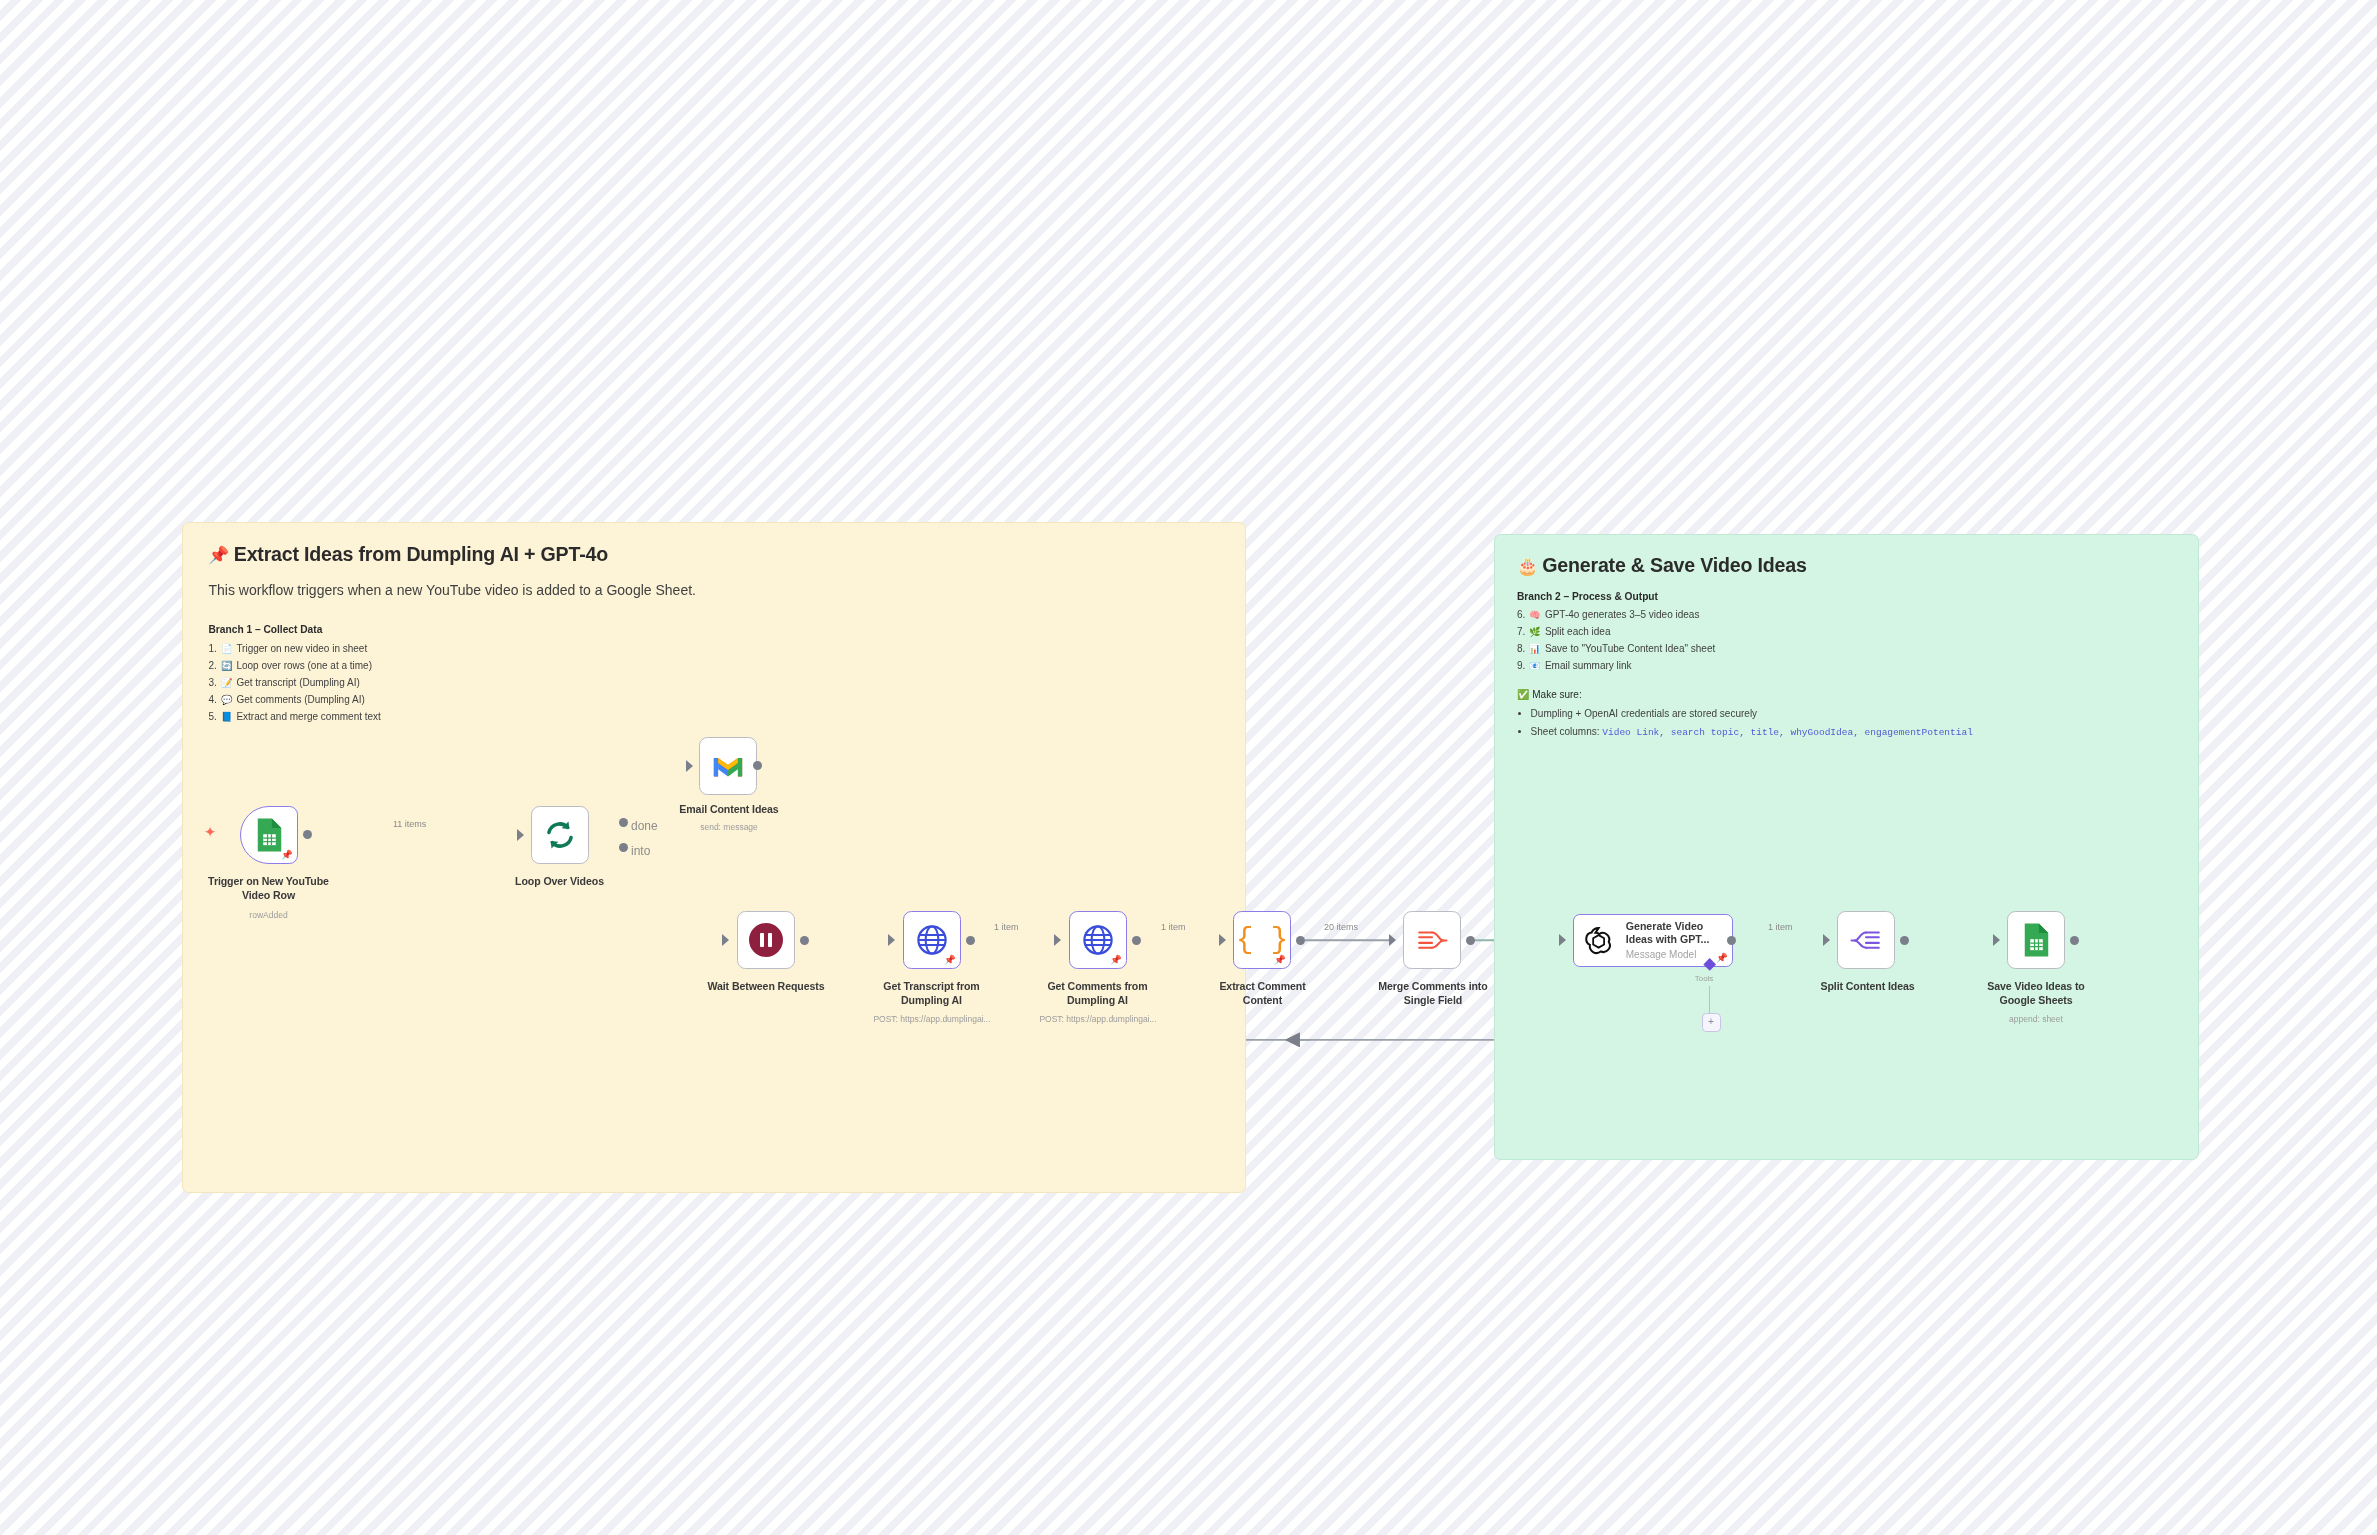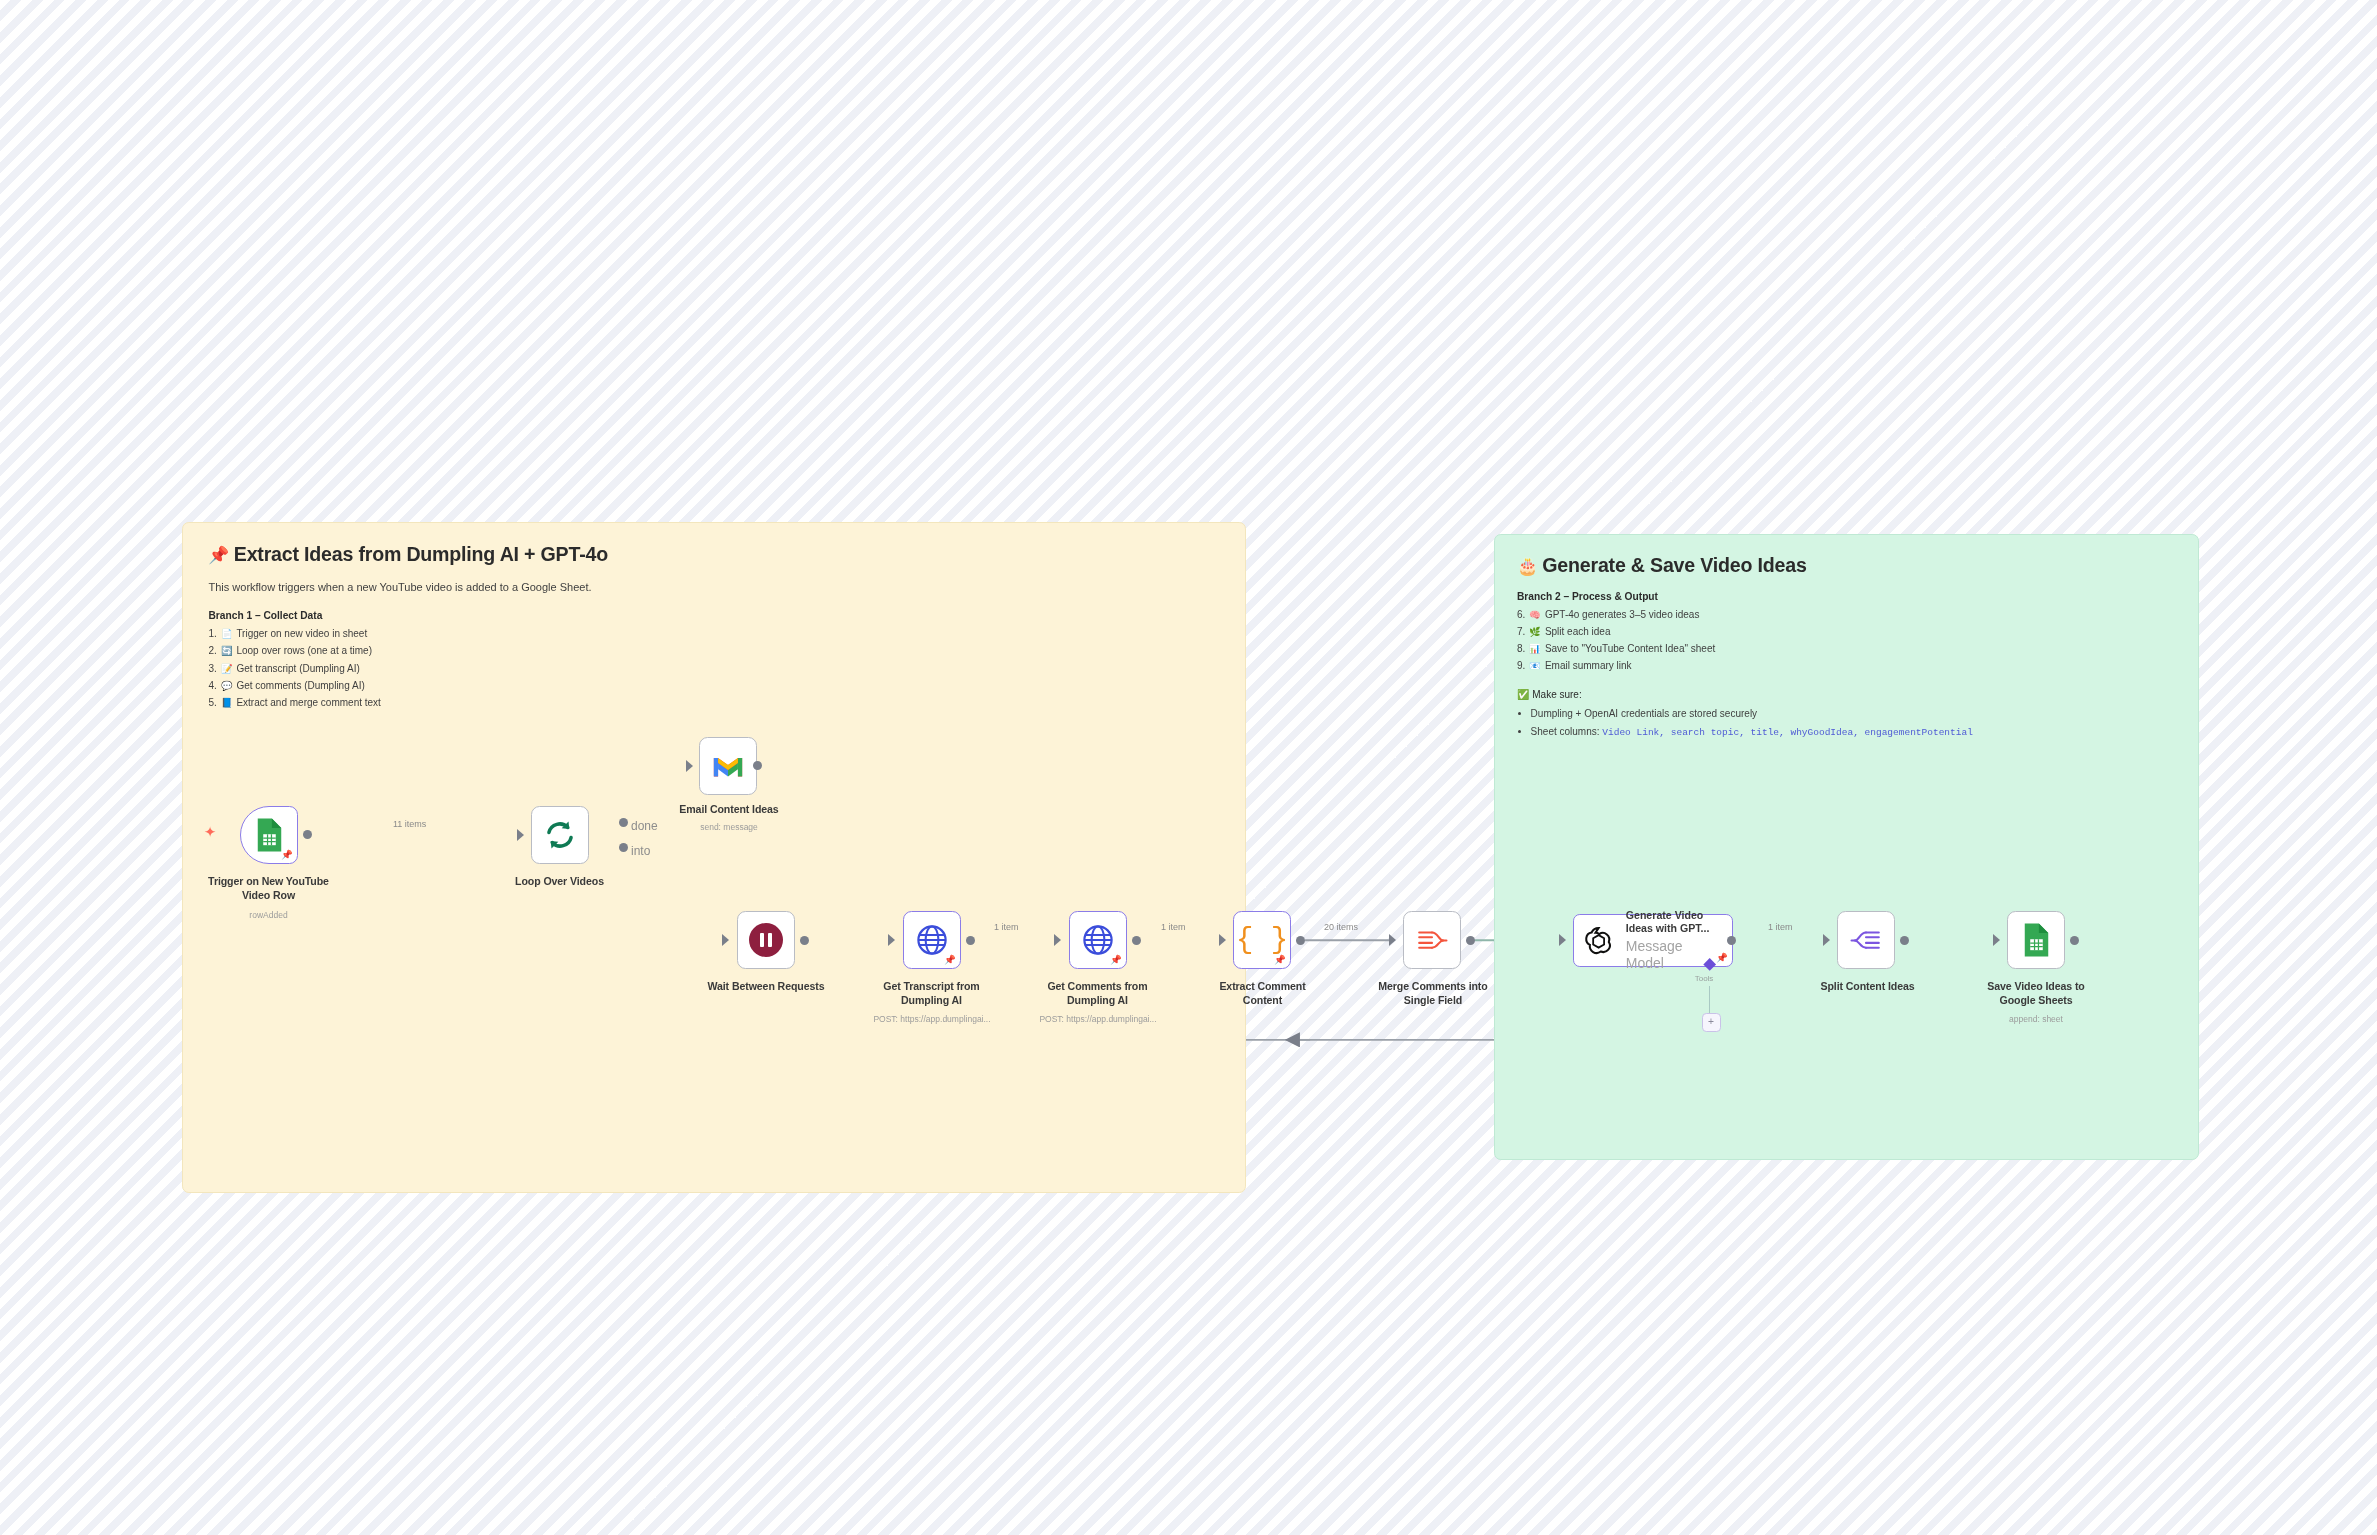--- a/index.html
+++ b/index.html
@@ -36,22 +36,22 @@
   .sticky-inner { padding: 15.3px 19px; }
   .sticky h1 {
     margin: 0 0 13.6px 0;
     font-size: 19.6px;
     font-weight: 700;
     color: #2b2b2b;
     letter-spacing: -0.2px;
   }
   .sticky h1 .emo { font-size: 17px; margin-right: 4.3px; }
   .sticky p.intro {
-    margin: 0 0 14px 0;
-    font-size: 11px;
+    margin: 0 0 24px 0;
+    font-size: 14px;
     color: #3f3f3f;
     line-height: 1.45;
   }
   .sticky .branch-head {
     margin: 0 0 4.3px 0;
     font-size: 10.2px;
     font-weight: 700;
     color: #2b2b2b;
   }
   .sticky ol.steps {
@@ -133,21 +133,21 @@
     border-radius: 6.8px;
     justify-content: flex-start;
     padding: 0 8.5px;
     gap: 12px;
   }
   .node.wide .wtext { display: flex; flex-direction: column; line-height: 1.18; }
   .node.wide .wtitle {
     font-size: 10.6px; font-weight: 600; color: #3a3a3a;
     max-width: 100px;
   }
-  .node.wide .wsub { font-size: 14px; color: #a3a3a3; margin-top: 4px; }
+  .node.wide .wsub { font-size: 10px; color: #a3a3a3; margin-top: 4px; }
 
   
   .port {
     position: absolute;
     width: 9.4px; height: 9.4px;
     background: #7a7f8a;
     border-radius: 50%;
   }
   .port-in {
     position: absolute;

